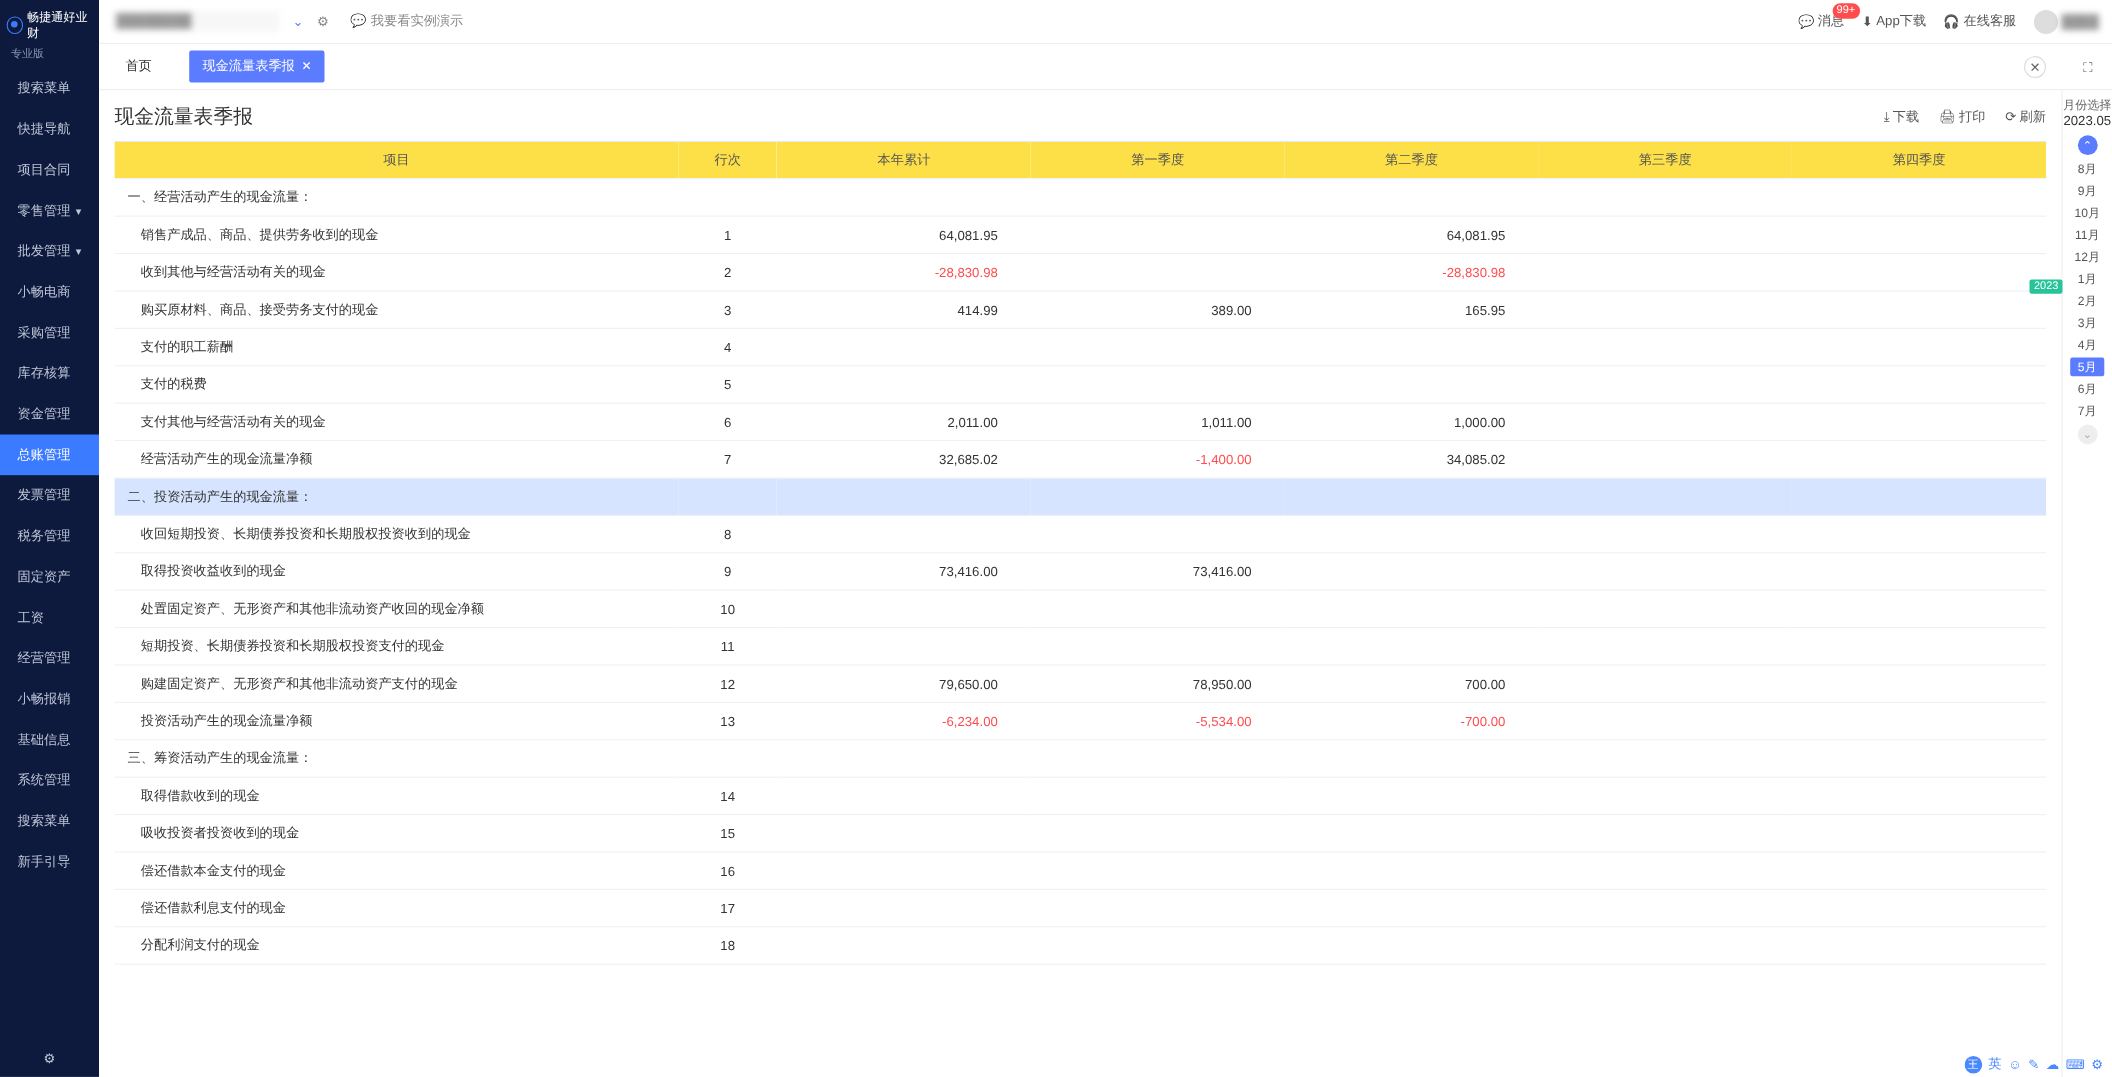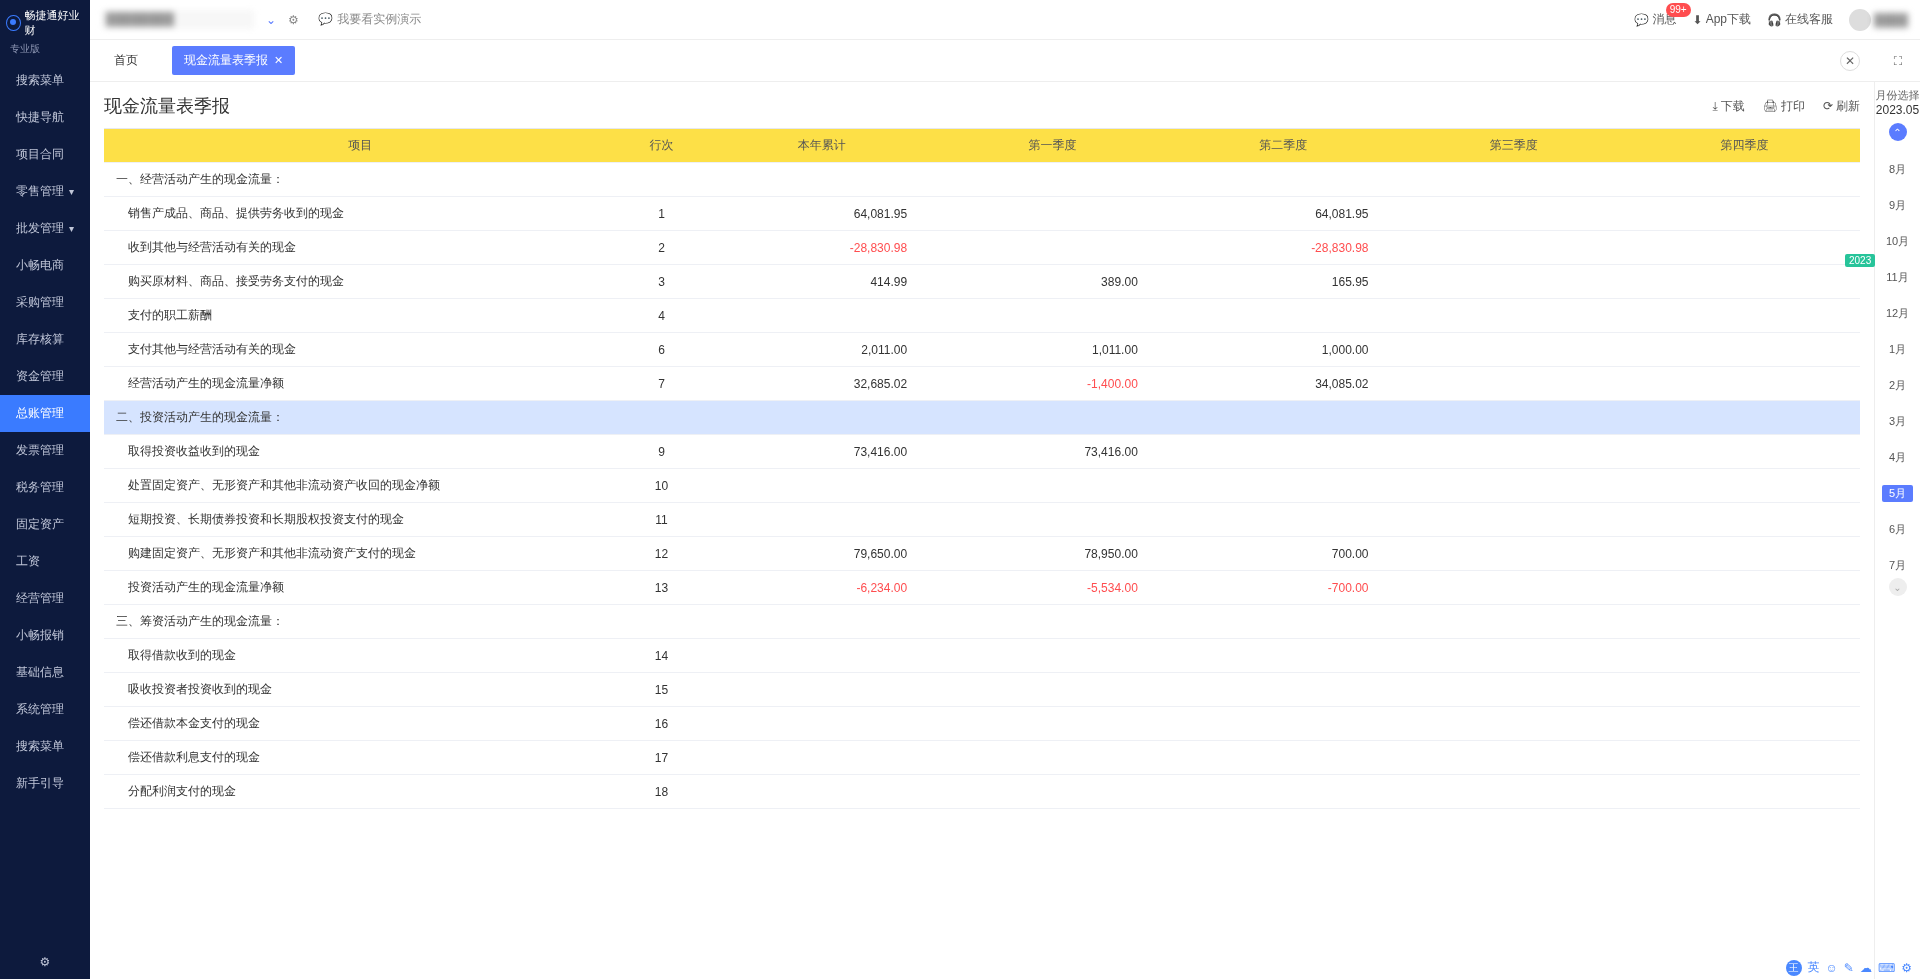--- a/index.html
+++ b/index.html
@@ -48,21 +48,21 @@
 td.item-name { padding-left: 12px; }
 td.indent { padding-left: 24px; }
 tr.section td { font-weight: 400; }
 tr.highlight td { background: #d6e4ff; }
 .neg { color: #ff4d4f; }
 .right-panel { width: 46px; border-left: 1px solid #eee; font-size: 11px; display: flex; flex-direction: column; align-items:center; position:relative; padding-top:6px;}
 .month-label { color: #666; font-size:11px; text-align:center;}
 .month-current { color: #333; font-weight:400; font-size:12px; margin-bottom:6px;}
 .scroll-up { width:18px; height:18px; border-radius:50%; background:#5b7cff; color:#fff; display:flex; align-items:center; justify-content:center; font-size:10px; cursor:pointer; margin-bottom:4px;}
 .month-list { display:flex; flex-direction:column; align-items:center; gap:3px; font-size:11px; color:#555;}
-.month-list div { cursor:pointer; padding:1px 4px; width:100%; text-align:center;margin-top:16px;}
+.month-list div { cursor:pointer; padding:1px 4px; width:100%; text-align:center;}
 .month-list div.sel { background:#5b7cff; color:#fff; border-radius:2px;}
 .year-tag { position:absolute; left:-30px; top: 172px; background:#27c49a; color:#fff; font-size:10px; padding:1px 4px; border-radius:2px;}
 .scroll-down { width:18px; height:18px; border-radius:50%; background:#eee; color:#aaa; display:flex; align-items:center; justify-content:center; font-size:10px; cursor:pointer; margin-top:4px;}
 .ime-bar { position:fixed; bottom:3px; right:8px; display:flex; gap:6px; align-items:center; font-size:12px; color:#4a88ff;}
 .ime-bar span { cursor:pointer; }
 .ime-circle { width:16px; height:16px; border-radius:50%; background:#4a88ff; color:#fff; display:flex; align-items:center; justify-content:center; font-size:10px;}
 .collapse-arrow { position:absolute; right:0; top:0; width:14px; height:28px; background:#f0f0f0; display:flex; align-items:center; justify-content:center; cursor:pointer; color:#888; font-size:10px;}
 .th-wrap { position:relative; }
 </style>
 </head>
@@ -257,40 +257,58 @@
                 <tr>
                   <td class="item-name indent">支付的职工薪酬</td>
                   <td class="center">4</td>
                   <td class="num"></td>
                   <td class="num"></td>
                   <td class="num"></td>
                   <td class="num"></td>
                   <td class="num"></td>
                 </tr>
                 <tr>
+                  <td class="item-name indent">支付的税费</td>
+                  <td class="center">5</td>
+                  <td class="num"></td>
+                  <td class="num"></td>
+                  <td class="num"></td>
+                  <td class="num"></td>
+                  <td class="num"></td>
+                </tr>
+                <tr>
                   <td class="item-name indent">支付其他与经营活动有关的现金</td>
                   <td class="center">6</td>
                   <td class="num">2,011.00</td>
                   <td class="num">1,011.00</td>
                   <td class="num">1,000.00</td>
                   <td class="num"></td>
                   <td class="num"></td>
                 </tr>
                 <tr>
                   <td class="item-name indent">经营活动产生的现金流量净额</td>
                   <td class="center">7</td>
                   <td class="num">32,685.02</td>
                   <td class="num neg">-1,400.00</td>
                   <td class="num">34,085.02</td>
                   <td class="num"></td>
                   <td class="num"></td>
                 </tr>
                 <tr class="section highlight">
                   <td class="item-name">二、投资活动产生的现金流量：</td>
                   <td class="center"></td>
+                  <td class="num"></td>
+                  <td class="num"></td>
+                  <td class="num"></td>
+                  <td class="num"></td>
+                  <td class="num"></td>
+                </tr>
+                <tr>
+                  <td class="item-name indent">收回短期投资、长期债券投资和长期股权投资收到的现金</td>
+                  <td class="center">8</td>
                   <td class="num"></td>
                   <td class="num"></td>
                   <td class="num"></td>
                   <td class="num"></td>
                   <td class="num"></td>
                 </tr>
                 <tr>
                   <td class="item-name indent">取得投资收益收到的现金</td>
                   <td class="center">9</td>
                   <td class="num">73,416.00</td>

